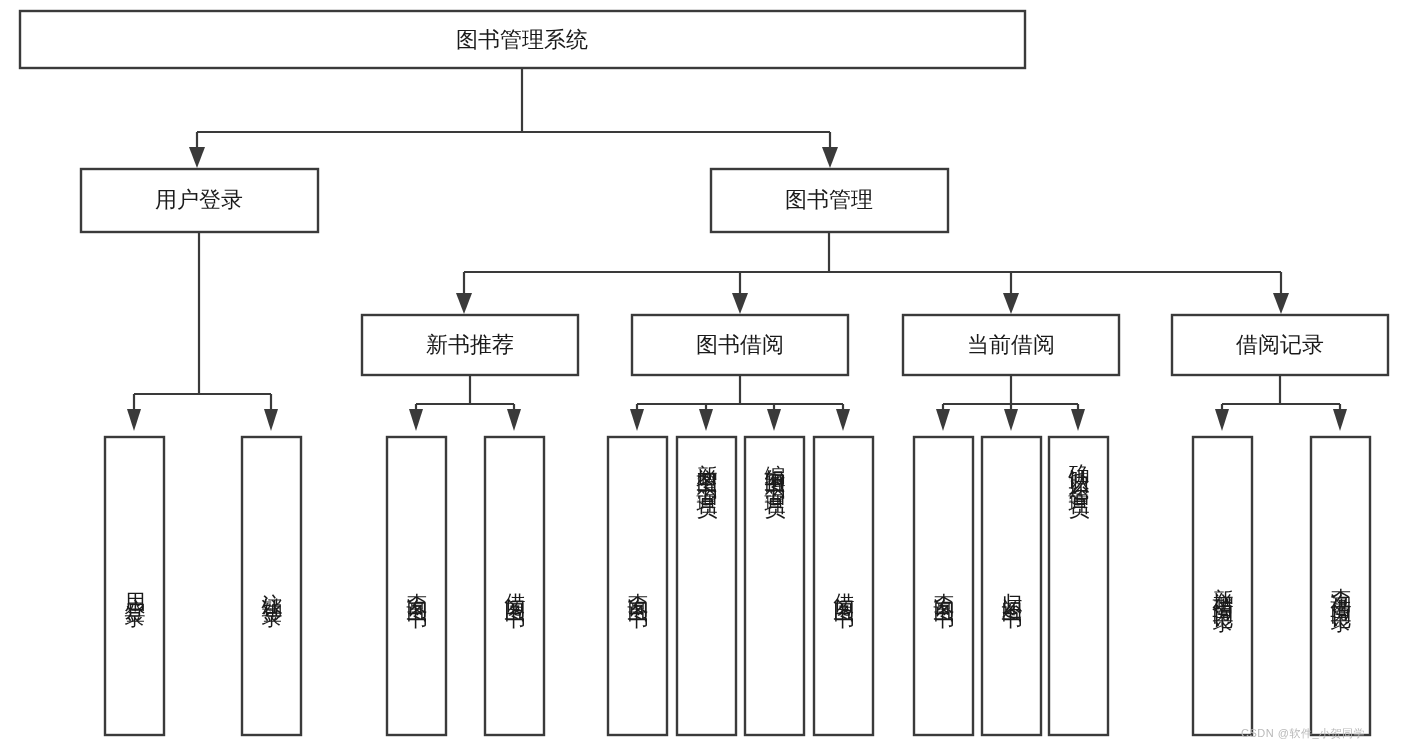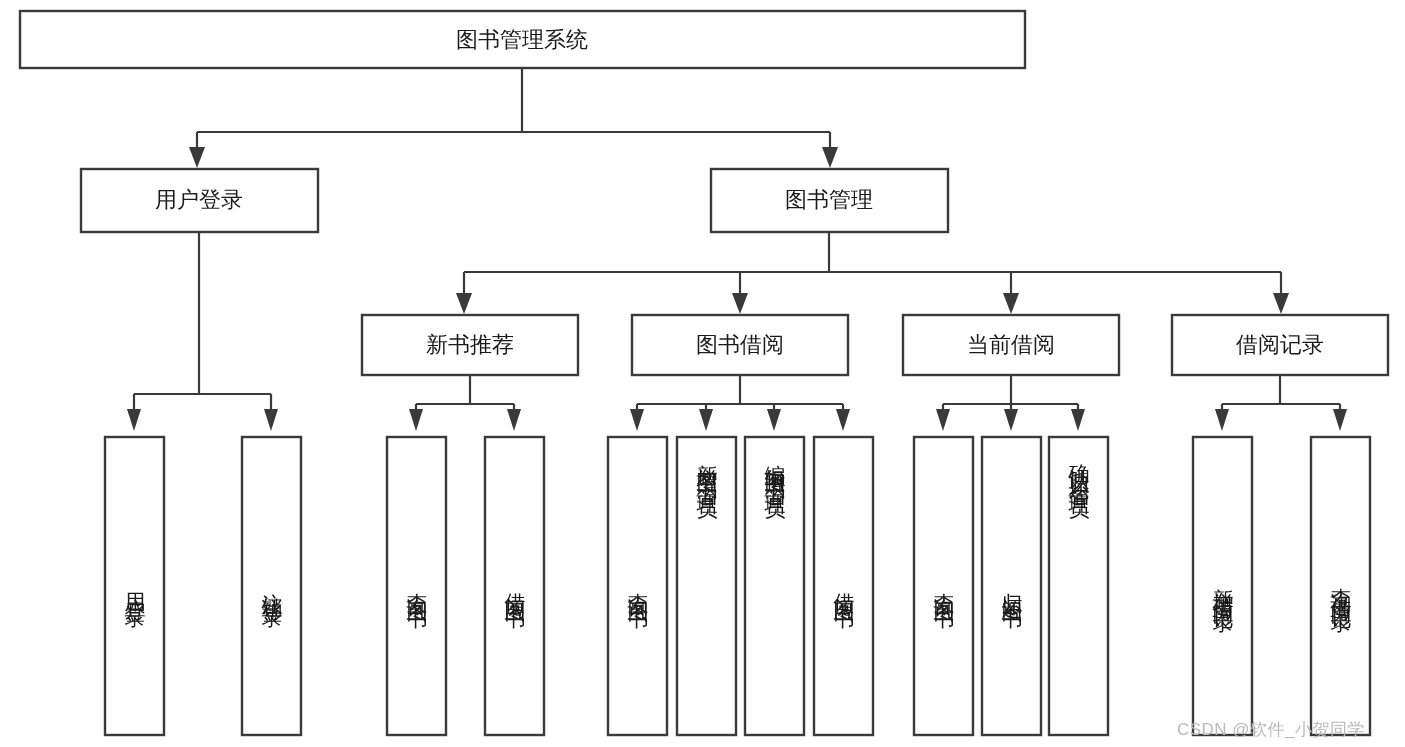--- a/index.html
+++ b/index.html
@@ -72,21 +72,21 @@
     letter-spacing: 5px;
     color: #1a1a1a;
     white-space: nowrap;
     text-align: center;
   }
   .watermark {
     position: absolute;
     right: 14px;
     bottom: 6px;
     font-family: "Liberation Sans", "DejaVu Sans", sans-serif;
-    font-size: 17px;
+    font-size: 11px;
     color: #b9b9b9;
     letter-spacing: 0.5px;
     white-space: nowrap;
     user-select: none;
   }
 </style>
 </head>
 <body>
 
 <div id="diagram-root">

